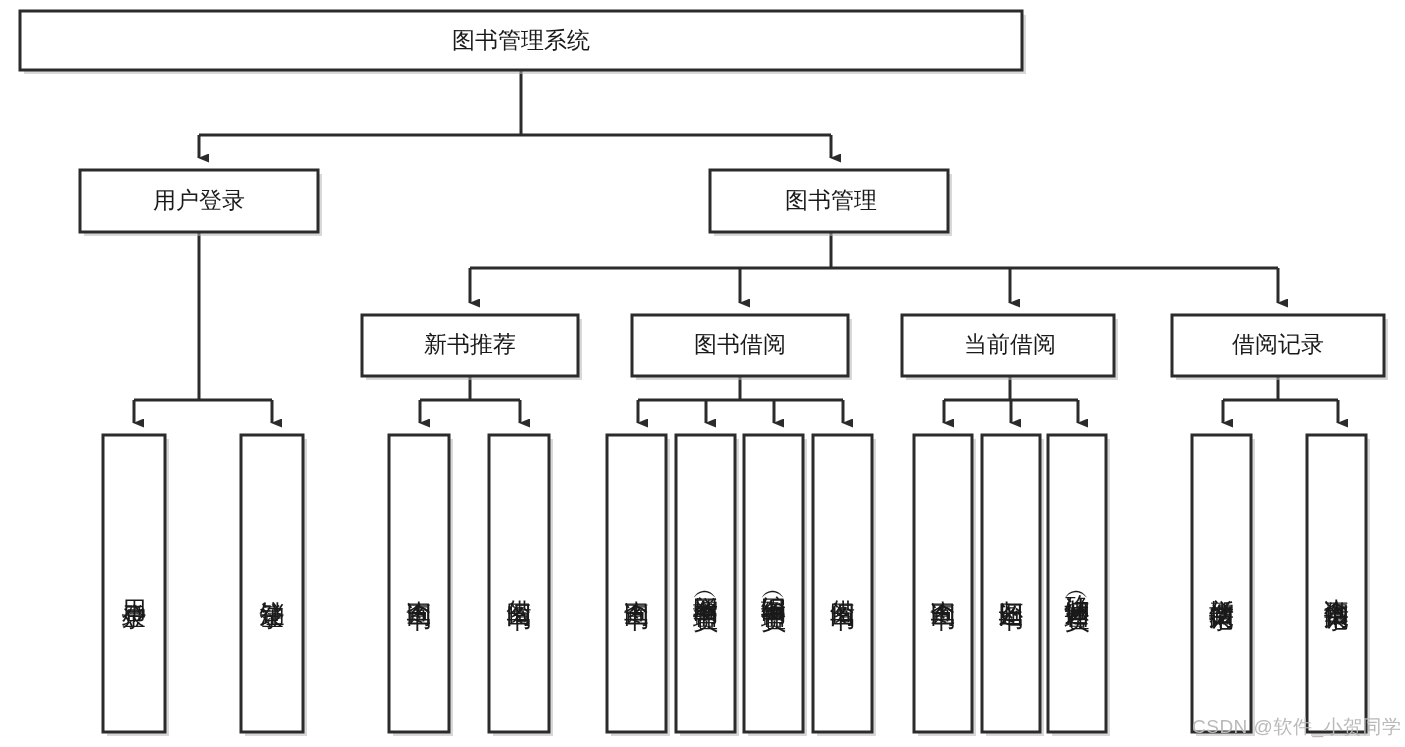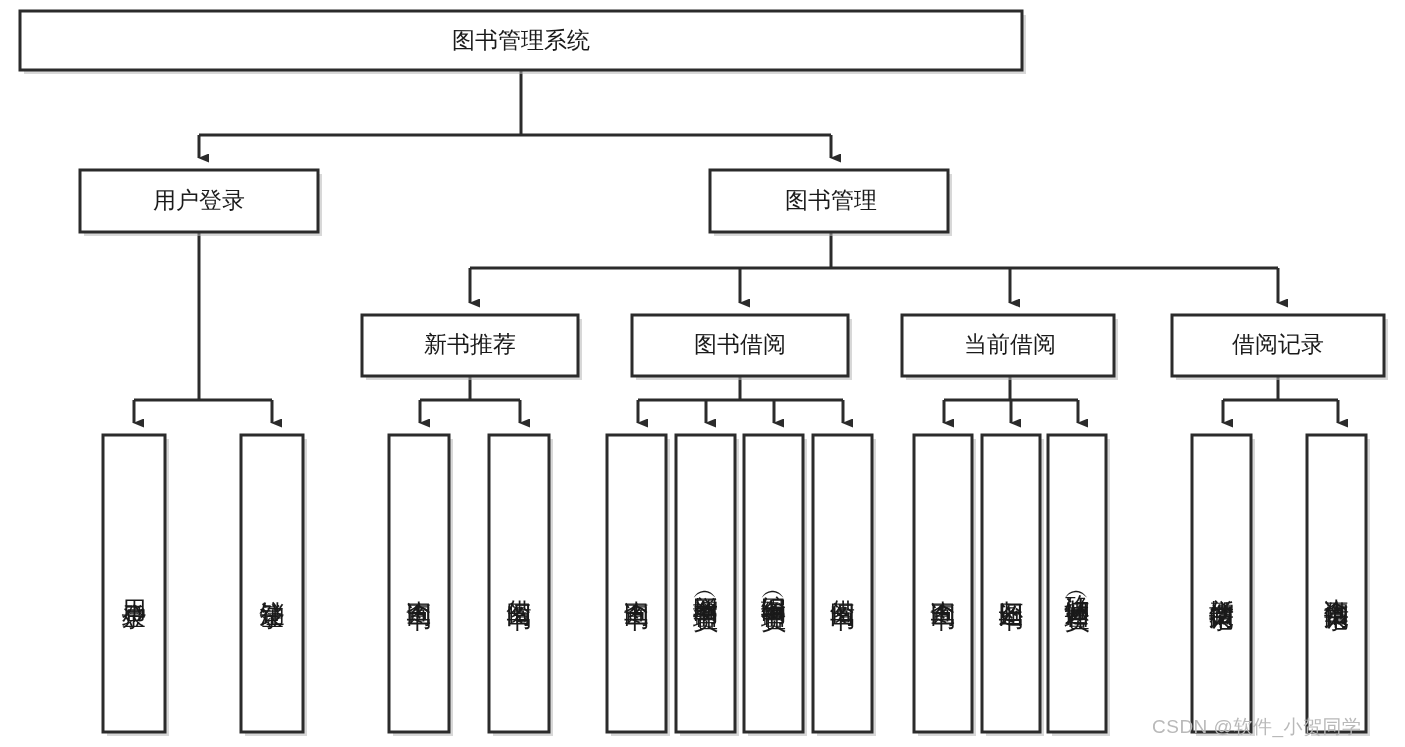--- a/index.html
+++ b/index.html
@@ -57,21 +57,21 @@
     font-family: "Liberation Sans", "DejaVu Sans", sans-serif;
     font-size: 25px;
     line-height: 1.08;
     letter-spacing: 2px;
     color: #1a1a1a;
     white-space: nowrap;
     pointer-events: none;
   }
   .watermark {
     position: absolute;
-    left: 1152px;
+    left: 1192px;
     top: 714px;
     font-family: "Liberation Sans", "DejaVu Sans", sans-serif;
     font-size: 19px;
     color: #b9b9b9;
     white-space: nowrap;
     letter-spacing: 0.5px;
   }
 </style>
 </head>
 <body>

